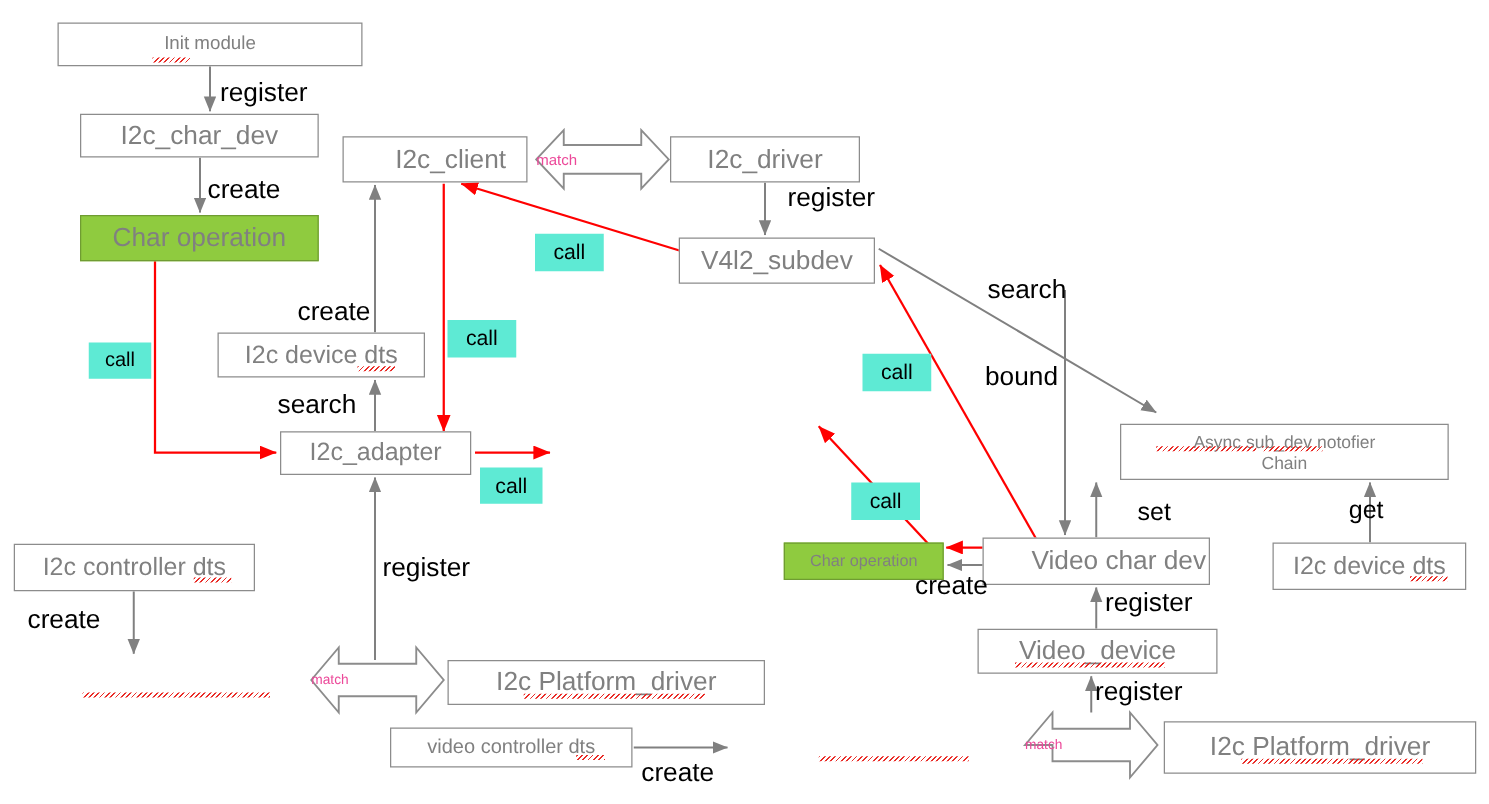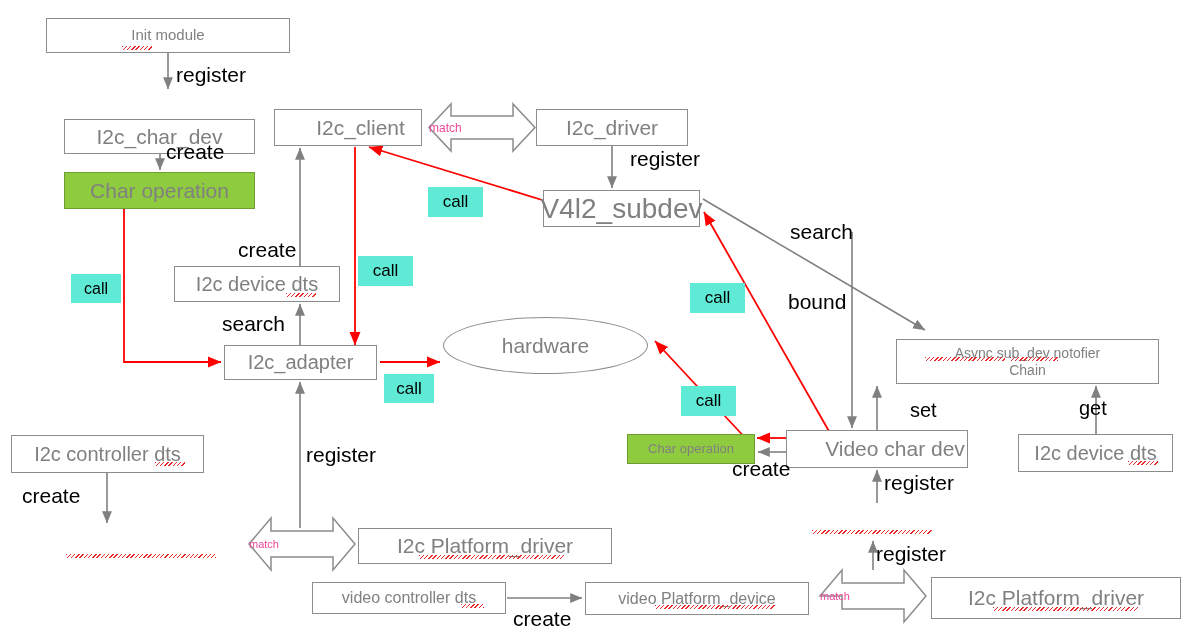--- a/index.html
+++ b/index.html
@@ -146,52 +146,49 @@
       <path d="M820,596 L842,570 L842,583 L904,583 L904,570 L926,596
                L904,622 L904,609 L842,609 L842,596 z"></path>
     </g>
   </svg>
 
   <div class="node" style="left:46px; top:18px; width:244px; height:35px; font-size:15px;">
     <span>Init module</span>
   </div>
   <div class="squiggle" style="left:122px; top:46px; width:30px;"></div>
 
-  <div class="node" style="left:64px; top:91px; width:191px; height:35px; font-size:21px;margin-top:28px;">
+  <div class="node" style="left:64px; top:91px; width:191px; height:35px; font-size:21px;">
     <span>I2c_char_dev</span>
   </div>
 
   <div class="node green" style="left:64px; top:172px; width:191px; height:37px; font-size:21px;">
     <span>Char operation</span>
   </div>
 
   <div class="node" style="left:274px; top:109px; width:148px; height:37px; font-size:21px;padding-left:25px;">
     <span>I2c_client</span>
   </div>
 
   <div class="node" style="left:536px; top:109px; width:152px; height:37px; font-size:21px;">
     <span>I2c_driver</span>
   </div>
 
-  <div class="node" style="left:543px; top:190px; width:157px; height:37px; font-size:28px;">
+  <div class="node" style="left:543px; top:190px; width:157px; height:37px; font-size:21px;">
     <span>V4l2_subdev</span>
   </div>
 
   <div class="node" style="left:174px; top:266px; width:166px; height:36px; font-size:20px;">
     <span>I2c device dts</span>
   </div>
   <div class="squiggle" style="left:286px; top:293px; width:30px;"></div>
 
   <div class="node" style="left:224px; top:345px; width:153px; height:35px; font-size:20px;">
     <span>I2c_adapter</span>
   </div>
 
-  <div class="node ellipse" style="left:443px; top:317px; width:205px; height:57px; font-size:21px;">
-    <span>hardware</span>
-  </div>
 
   <div class="node twoline" style="left:870px; top:339px; width:263px; height:45px; font-size:14px;margin-left:26px;">
     <span style="white-space:pre-line;">Async sub_dev notofier
 Chain</span>
   </div>
   <div class="squiggle" style="left:925px; top:357px; width:80px;"></div>
   <div class="squiggle" style="left:1010px; top:357px; width:48px;"></div>
 
   <div class="node green" style="left:627px; top:434px; width:128px; height:30px; font-size:13px;">
     <span>Char operation</span>
@@ -211,30 +208,30 @@
   </div>
   <div class="squiggle" style="left:155px; top:462px; width:30px;"></div>
 
   <div class="squiggle" style="left:66px; top:554px; width:150px;"></div>
 
   <div class="node" style="left:358px; top:528px; width:254px; height:36px; font-size:21px;">
     <span>I2c Platform_driver</span>
   </div>
   <div class="squiggle" style="left:419px; top:555px; width:145px;"></div>
 
+  <div class="node" style="left:782px; top:503px; width:192px; height:36px; font-size:21px;">
+    <span>Video_device</span>
+  </div>
   <div class="squiggle" style="left:812px; top:530px; width:120px;"></div>
 
   <div class="node" style="left:312px; top:582px; width:194px; height:32px; font-size:16px;">
     <span>video controller dts</span>
   </div>
   <div class="squiggle" style="left:461px; top:604px; width:23px;"></div>
 
-  <div class="node" style="left:585px; top:582px; width:224px; height:33px; font-size:16px;">
-    <span>video Platform_device</span>
-  </div>
   <div class="squiggle" style="left:655px; top:605px; width:120px;"></div>
 
   <div class="node" style="left:931px; top:577px; width:250px; height:42px; font-size:21px;">
     <span>I2c Platform_driver</span>
   </div>
   <div class="squiggle" style="left:993px; top:607px; width:145px;"></div>
 
   <div class="edge-label" style="left:176px; top:64px; font-size:21px;">register</div>
   <div class="edge-label" style="left:166px; top:141px; font-size:21px;">create</div>
   <div class="edge-label" style="left:630px; top:148px; font-size:21px;">register</div>

